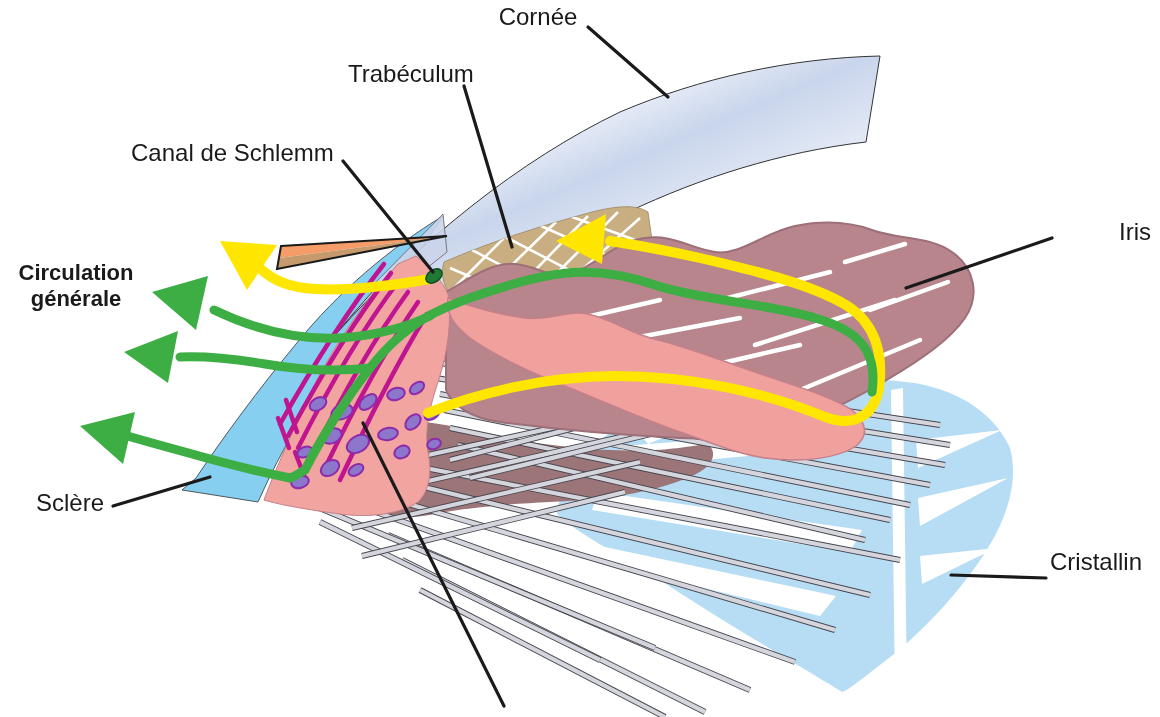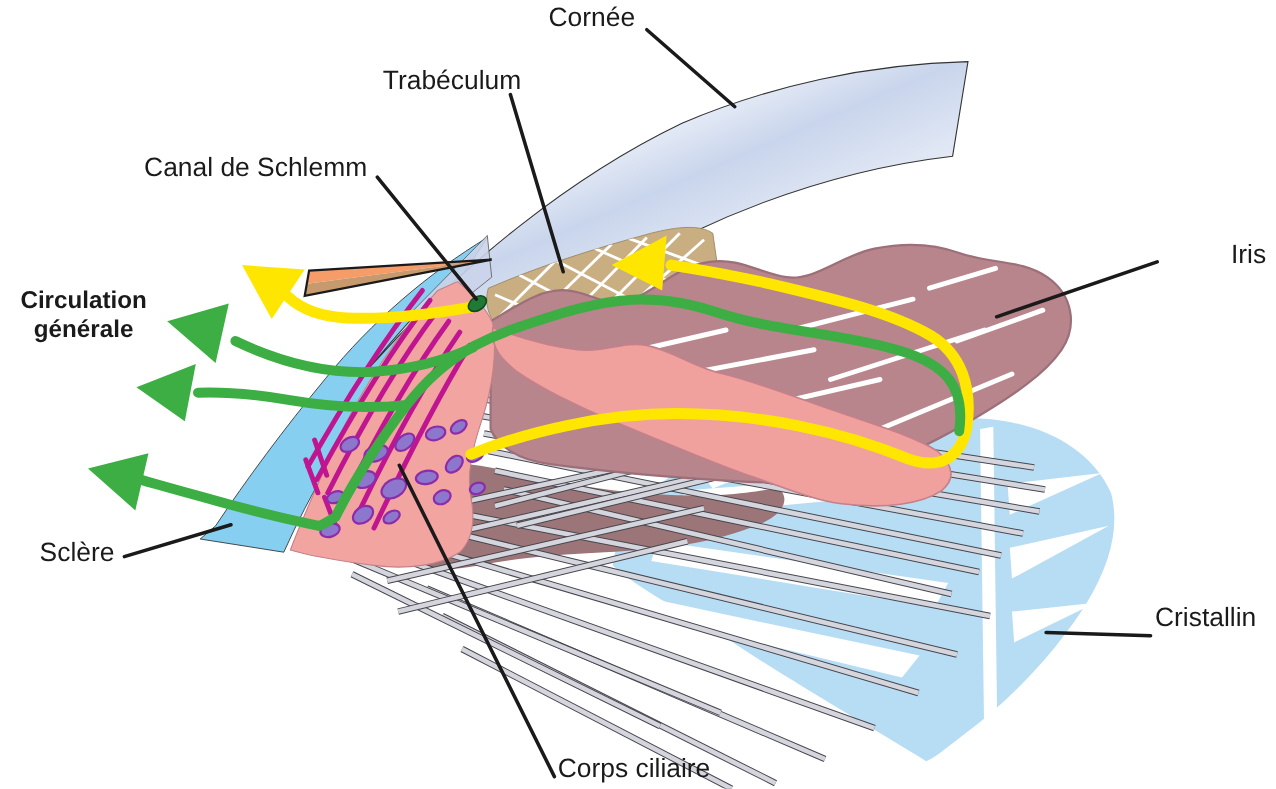--- a/index.html
+++ b/index.html
@@ -260,14 +260,13 @@
   <div class="lbl" id="lbl-cornee">Cornée</div>
   <div class="lbl" id="lbl-trabeculum">Trabéculum</div>
   <div class="lbl" id="lbl-schlemm">Canal de Schlemm</div>
   <div class="lbl bold" id="lbl-circulation">
     <span>Circulation</span><br>
     <span>générale</span>
   </div>
   <div class="lbl" id="lbl-sclere">Sclère</div>
   <div class="lbl" id="lbl-iris">Iris</div>
   <div class="lbl" id="lbl-cristallin">Cristallin</div>
-  <div class="lbl" id="lbl-corps">Corps ciliaire</div>
 </div>
 
 </body></html>

